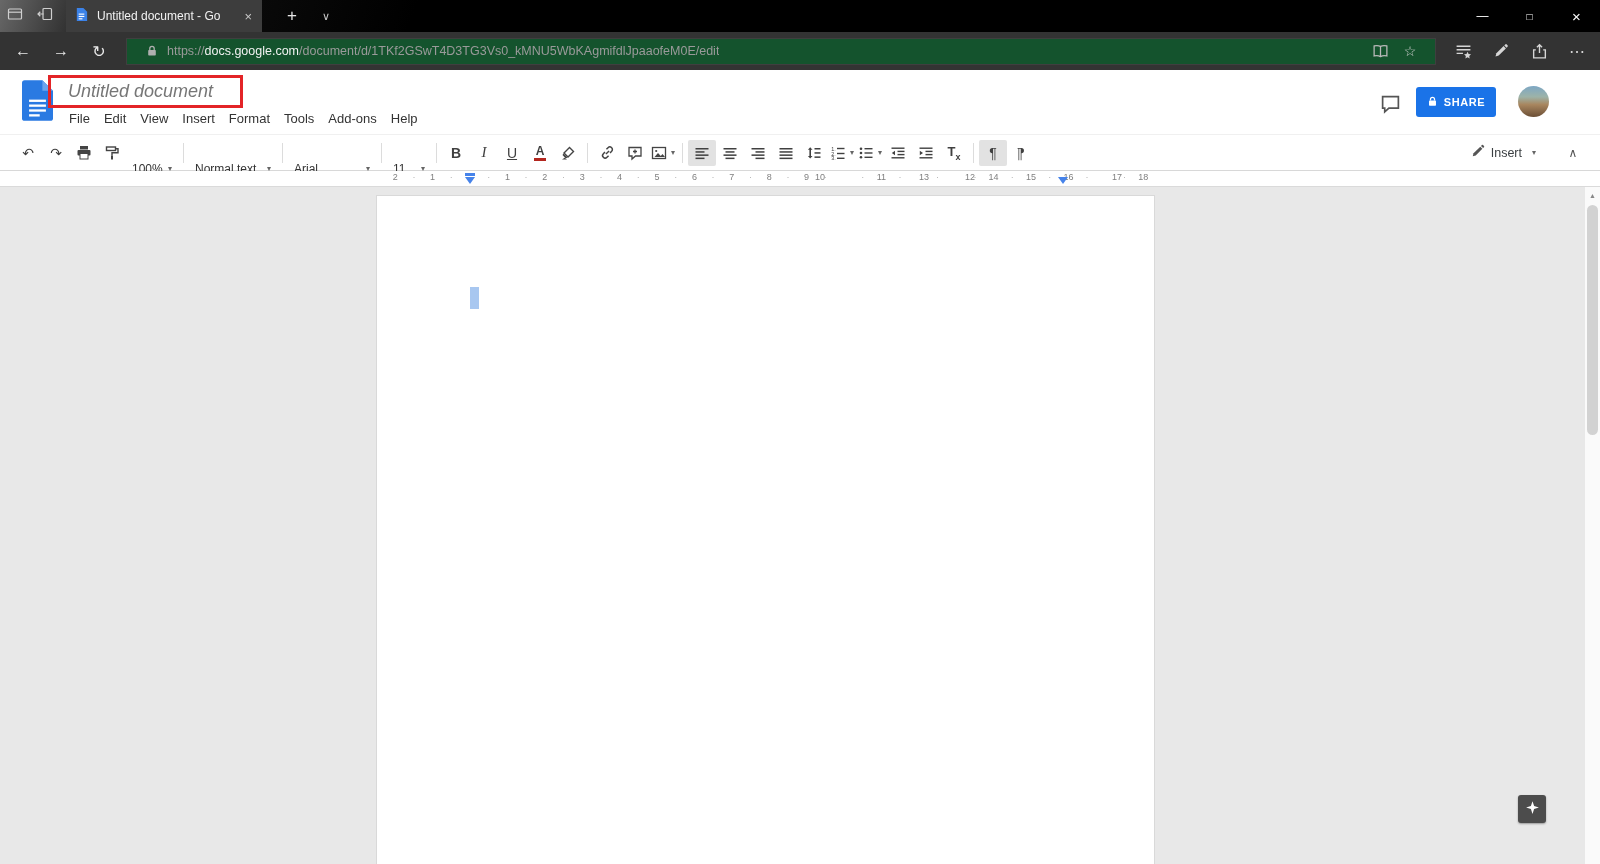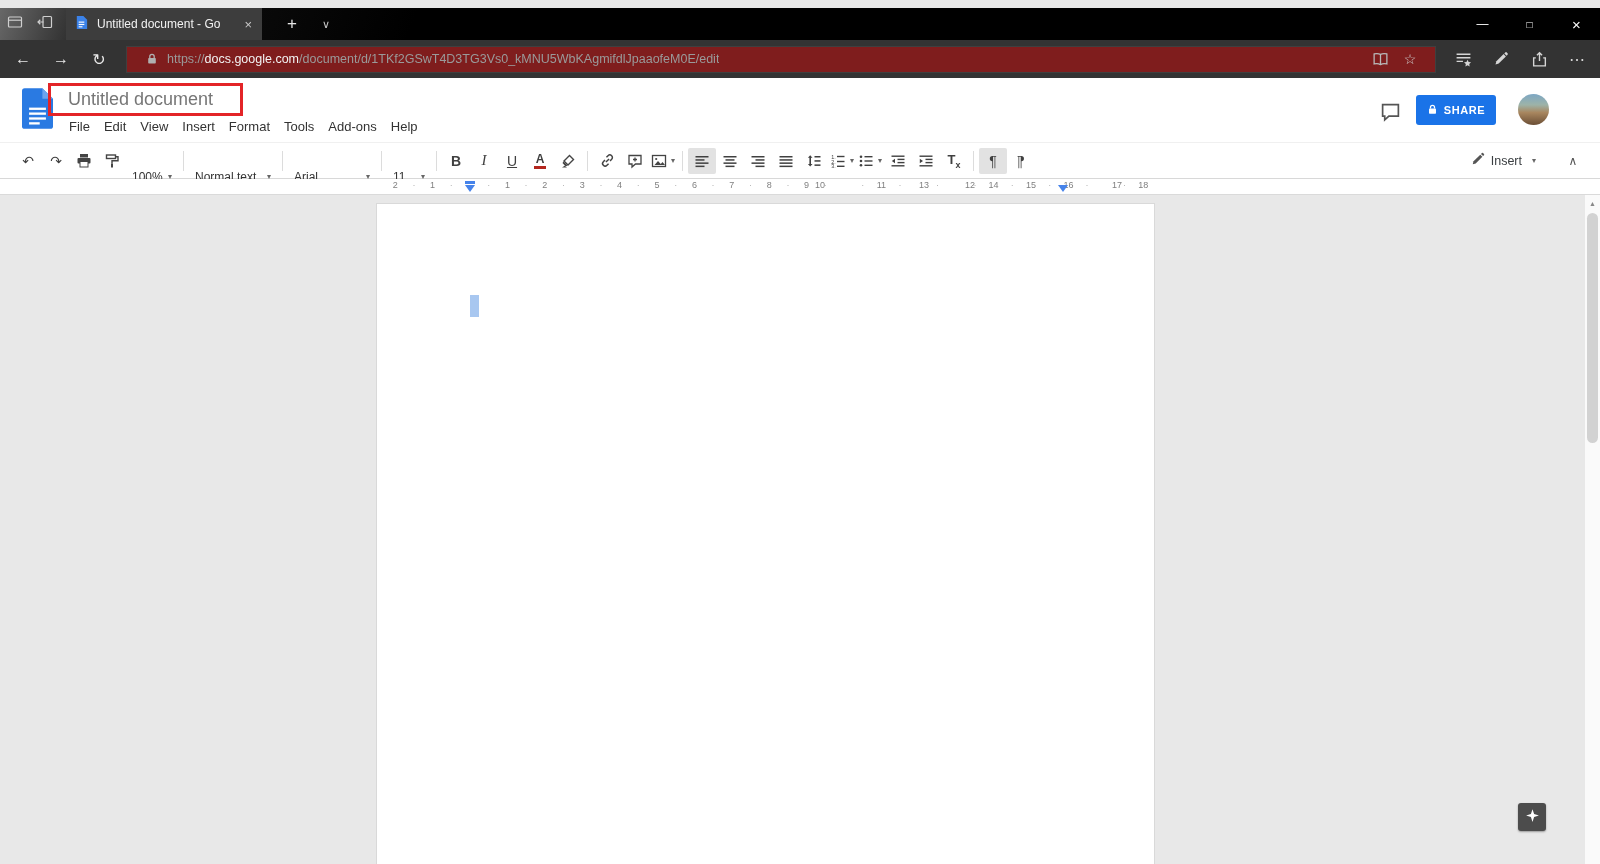--- a/index.html
+++ b/index.html
@@ -1,49 +1,49 @@
 <!DOCTYPE html>
 <html><head>
 <meta charset="utf-8">
 <style>
   * { box-sizing: border-box; margin: 0; padding: 0; }
   html, body { width: 1600px; height: 864px; overflow: hidden; font-family: "Liberation Sans", sans-serif; user-select: none; }
   body { background: #e8e8e8; position: relative; }
 
   
   .tabbar { height: 32px; display: flex; align-items: center;
-            background: linear-gradient(110deg, #686868 0%, #303030 5%, #0b0b0b 14%, #000 26%); margin-top: 8px; }
+            background: linear-gradient(110deg, #686868 0%, #303030 5%, #0b0b0b 14%, #000 26%); }
   .tbicon { width: 30px; height: 32px; display: flex; align-items: center; justify-content: center; }
   .tab { width: 196px; height: 32px; background: #3d3d3d; display: flex; align-items: center; gap: 8px; padding: 0 8px; margin-left: 6px; }
   .tab-title { flex: 1; color: #f2f2f2; font-size: 12px; white-space: nowrap; overflow: hidden; }
   .tab-close { color: #c8c8c8; font-size: 13px; padding: 0 2px; }
   .newtab { color: #e6e6e6; font-size: 17px; margin-left: 16px; width: 28px; text-align: center; }
   .tablist { color: #c8c8c8; font-size: 11px; margin-left: 8px; width: 24px; text-align: center; }
   .winctrls { margin-left: auto; display: flex; height: 32px; }
   .winbtn { width: 47px; height: 32px; display: flex; align-items: center; justify-content: center; color: #fff; }
   .winbtn.min { font-size: 12px; }
   .winbtn.max { font-size: 10px; }
   .winbtn.cls { font-size: 15px; }
 
   
   .addressbar { height: 38px; background: #333; display: flex; align-items: center; padding: 0 4px; }
   .navbtn { width: 38px; height: 38px; display: flex; align-items: center; justify-content: center; color: #e8e8e8; font-size: 16px; }
-  .urlfield { flex: 1; height: 27px; background: #7f1d1d; border: 1px solid #3f3f3f; display: flex; align-items: center; padding: 0 10px; margin: 0 8px; font-size: 12.5px; }
+  .urlfield { flex: 1; height: 27px; background: #14532d; border: 1px solid #3f3f3f; display: flex; align-items: center; padding: 0 10px; margin: 0 8px; font-size: 12.5px; }
   .url-scheme, .url-path { color: #9a9a9a; }
   .url-host { color: #f2f2f2; }
   .url-path { white-space: nowrap; overflow: hidden; text-overflow: ellipsis; }
   .urlspacer { flex: 1; }
   .ufbtn { display: flex; align-items: center; justify-content: center; width: 30px; height: 27px; }
   .star { color: #cfcfcf; font-size: 14px; }
   .abtn { width: 38px; height: 38px; display: flex; align-items: center; justify-content: center; color: #d6d6d6; font-size: 16px; }
 
   
   .docs-header { height: 64px; background: #fff; position: relative; }
   .docs-logo { position: absolute; left: 22px; top: 10px; }
-  .doc-title { position: absolute; left: 68px; top: 11px; font-size: 18px; color: #767676; }
+  .doc-title { position: absolute; left: 68px; top: 11px; font-size: 18px; font-style: italic; color: #767676; }
   .annotation-box { position: absolute; left: 48px; top: 5px; width: 195px; height: 33px; border: 3px solid #e32427; z-index: 6; pointer-events: none; }
   .menus { position: absolute; left: 62px; top: 40px; display: flex; }
   .menu-item { padding: 1px 7px; font-size: 13px; color: #333; border-radius: 2px; }
   .comment-btn { position: absolute; right: 198px; top: 22px; width: 24px; height: 24px; display: flex; align-items: center; justify-content: center; }
   .share-btn { position: absolute; right: 104px; top: 17px; width: 80px; height: 30px; background: #1a73e8; border-radius: 3px; display: flex; align-items: center; justify-content: center; gap: 6px; }
   .share-label { color: #fff; font-size: 11px; font-weight: bold; letter-spacing: .6px; }
   .avatar { position: absolute; right: 51px; top: 16px; width: 31px; height: 31px; border-radius: 50%;
             background: linear-gradient(180deg, #7da7c4 0%, #9db3a8 35%, #a8865f 60%, #6b4e35 100%); }
 
   

